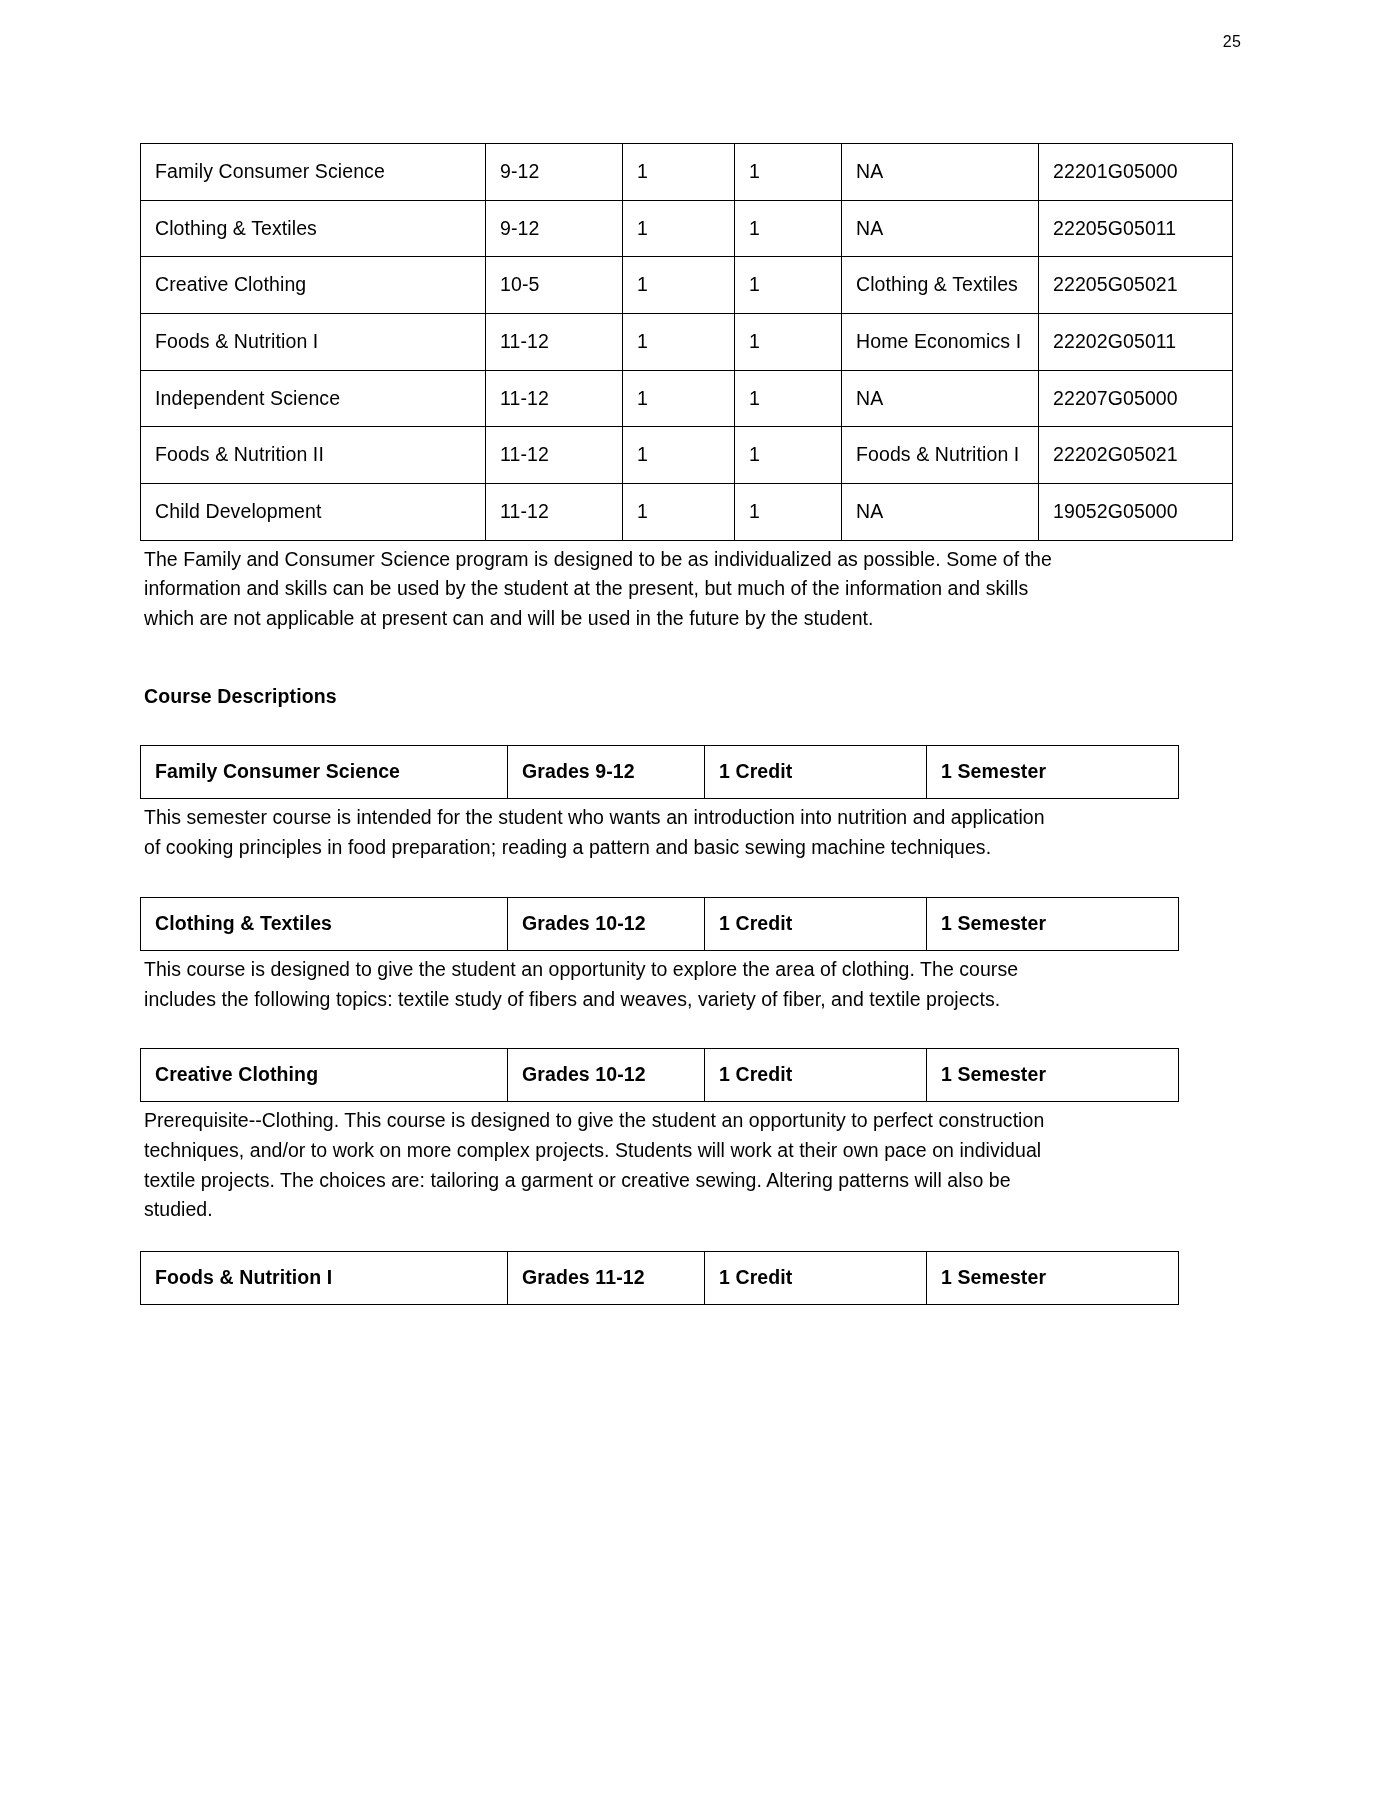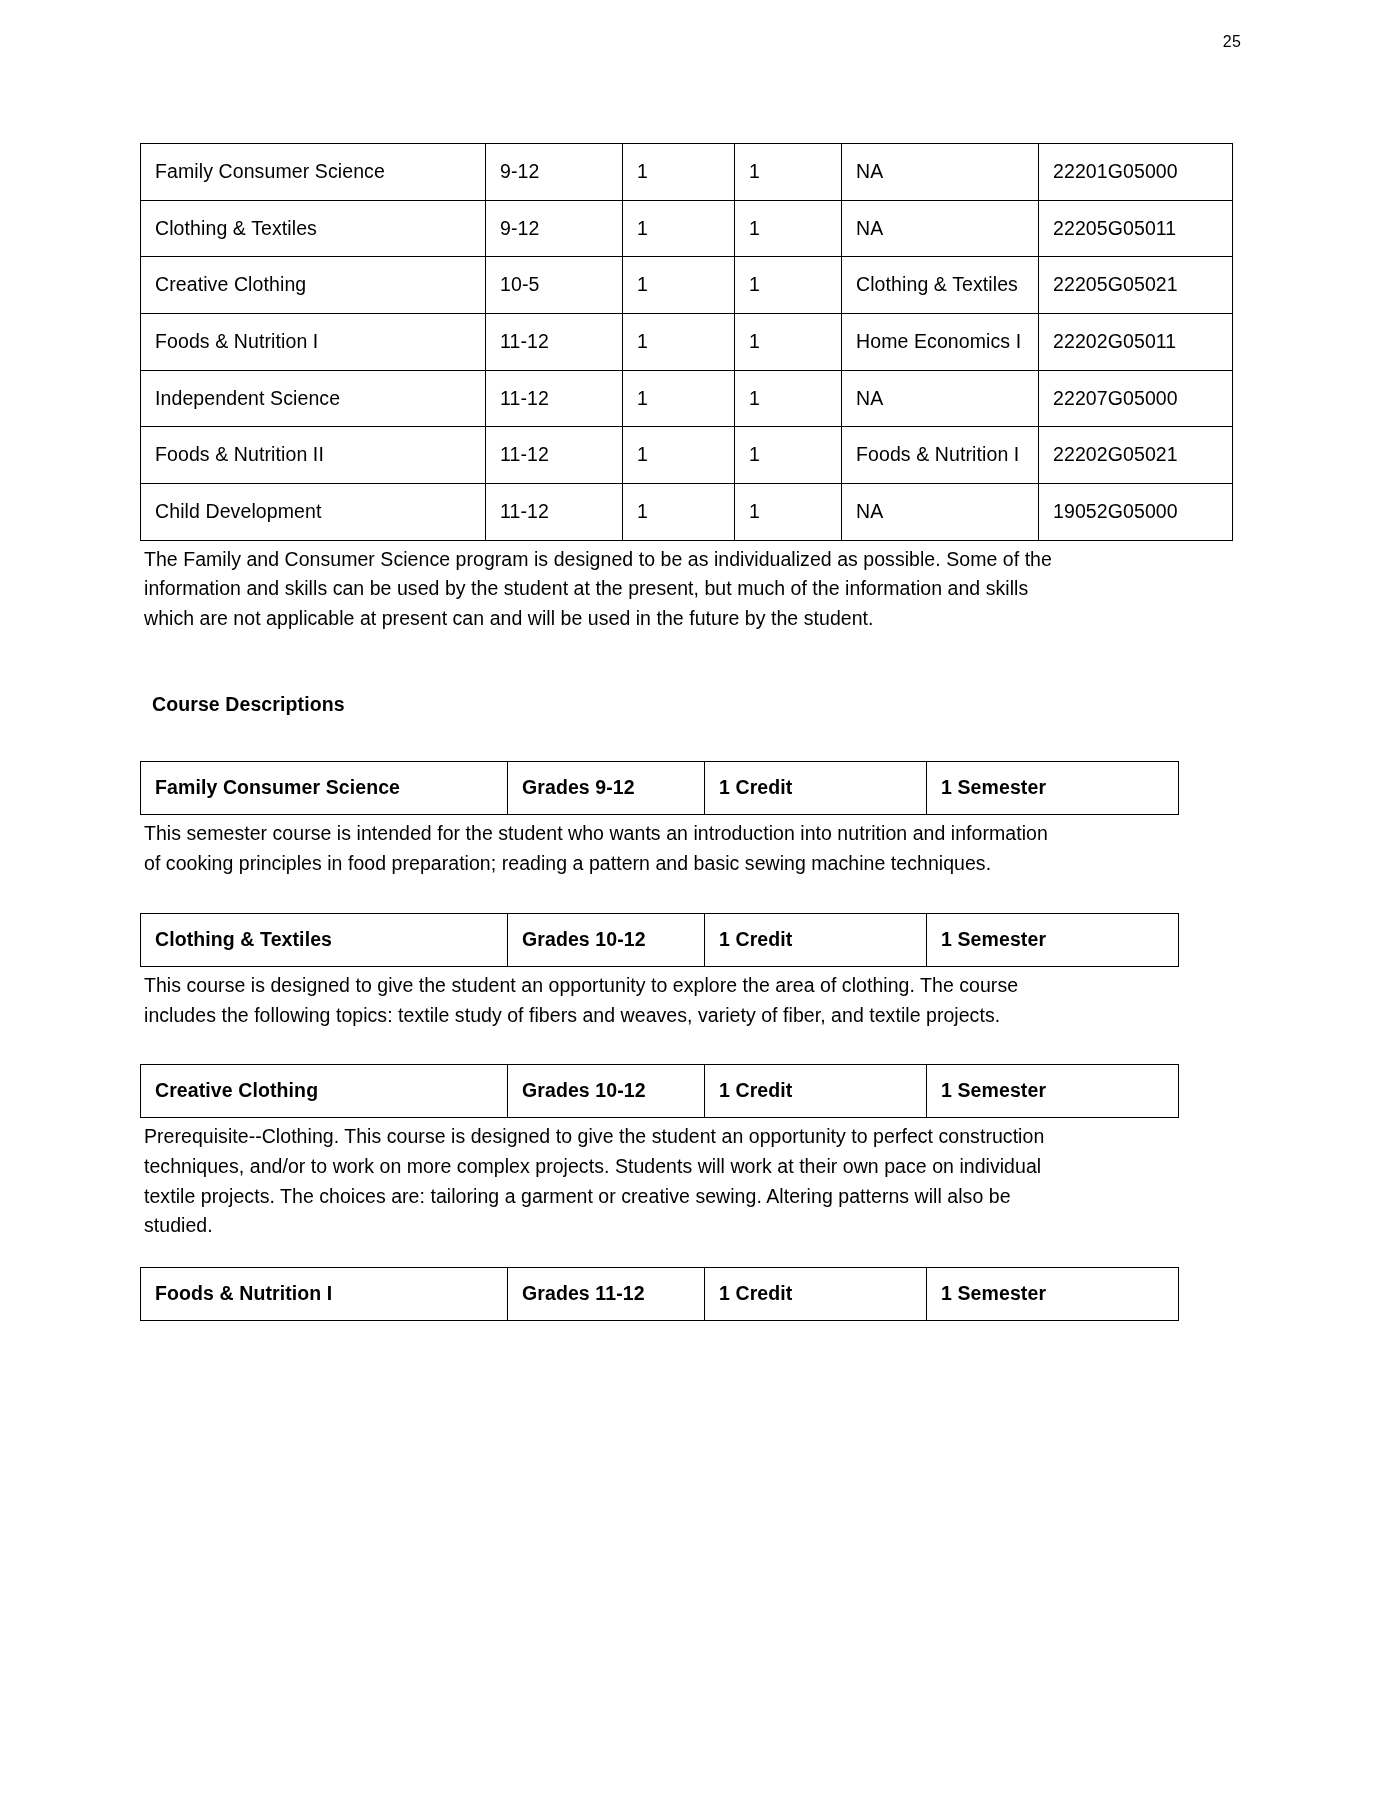--- a/index.html
+++ b/index.html
@@ -67,21 +67,21 @@
     margin: 4px;
     padding: 0;
     font-size: 19.5px;
     line-height: 1.52;
     letter-spacing: 0.05px;
     text-align: left;
   }
   .after-table { margin-top: 6px; }
 
   h2.section-heading {
-    margin: 12px;
+    margin: 4px;
     padding: 0;
     font-size: 19.5px;
     font-weight: bold;
     line-height: 1.5;
     letter-spacing: 0.1px;
   }
   .spacer-lg { height: 40px; }
   .spacer-md { height: 30px; }
   .spacer-sm { height: 22px; }
 
@@ -188,21 +188,21 @@
     <table class="course-box">
       <tbody>
         <tr>
           <td class="cb-title">Family Consumer Science</td>
           <td class="cb-grades">Grades 9-12</td>
           <td class="cb-credit">1 Credit</td>
           <td class="cb-sem">1 Semester</td>
         </tr>
       </tbody>
     </table>
-    <p class="body-text desc-para">This semester course is intended for the student who wants an introduction into nutrition and information of cooking principles in food preparation; reading a pattern and basic sewing machine techniques.</p>
+    <p class="body-text desc-para">This semester course is intended for the student who wants an introduction into nutrition and application of cooking principles in food preparation; reading a pattern and basic sewing machine techniques.</p>
 
     <div class="spacer-md"></div>
 
     <table class="course-box">
       <tbody>
         <tr>
           <td class="cb-title">Clothing &amp; Textiles</td>
           <td class="cb-grades">Grades 10-12</td>
           <td class="cb-credit">1 Credit</td>
           <td class="cb-sem">1 Semester</td>

